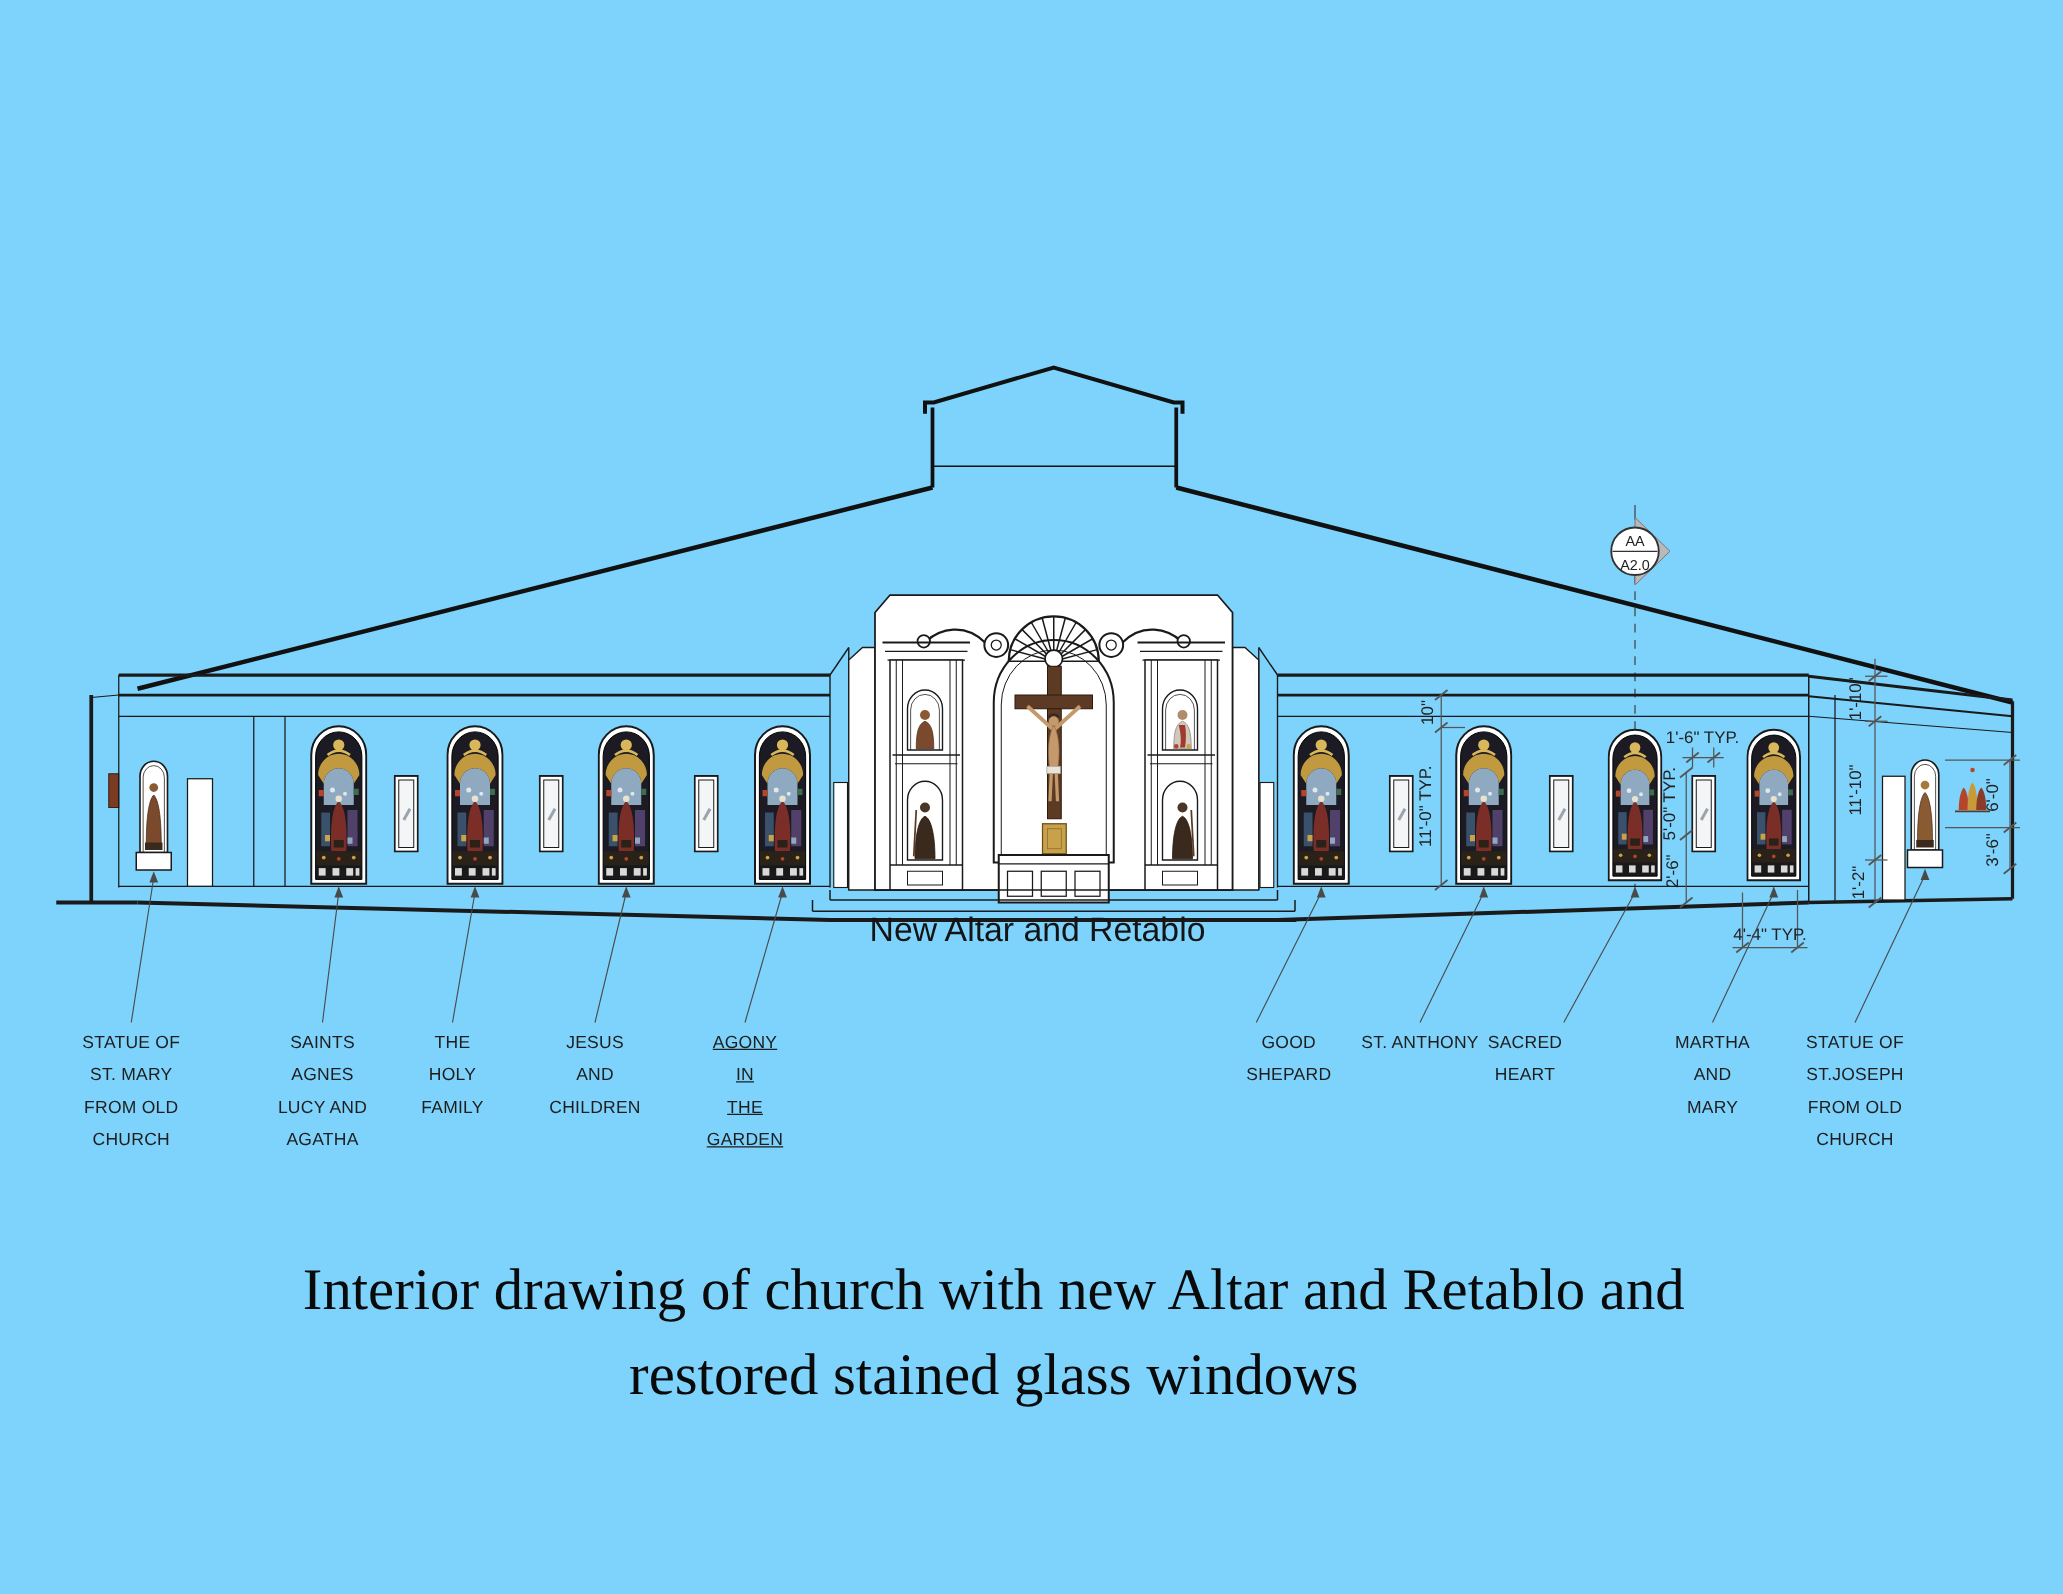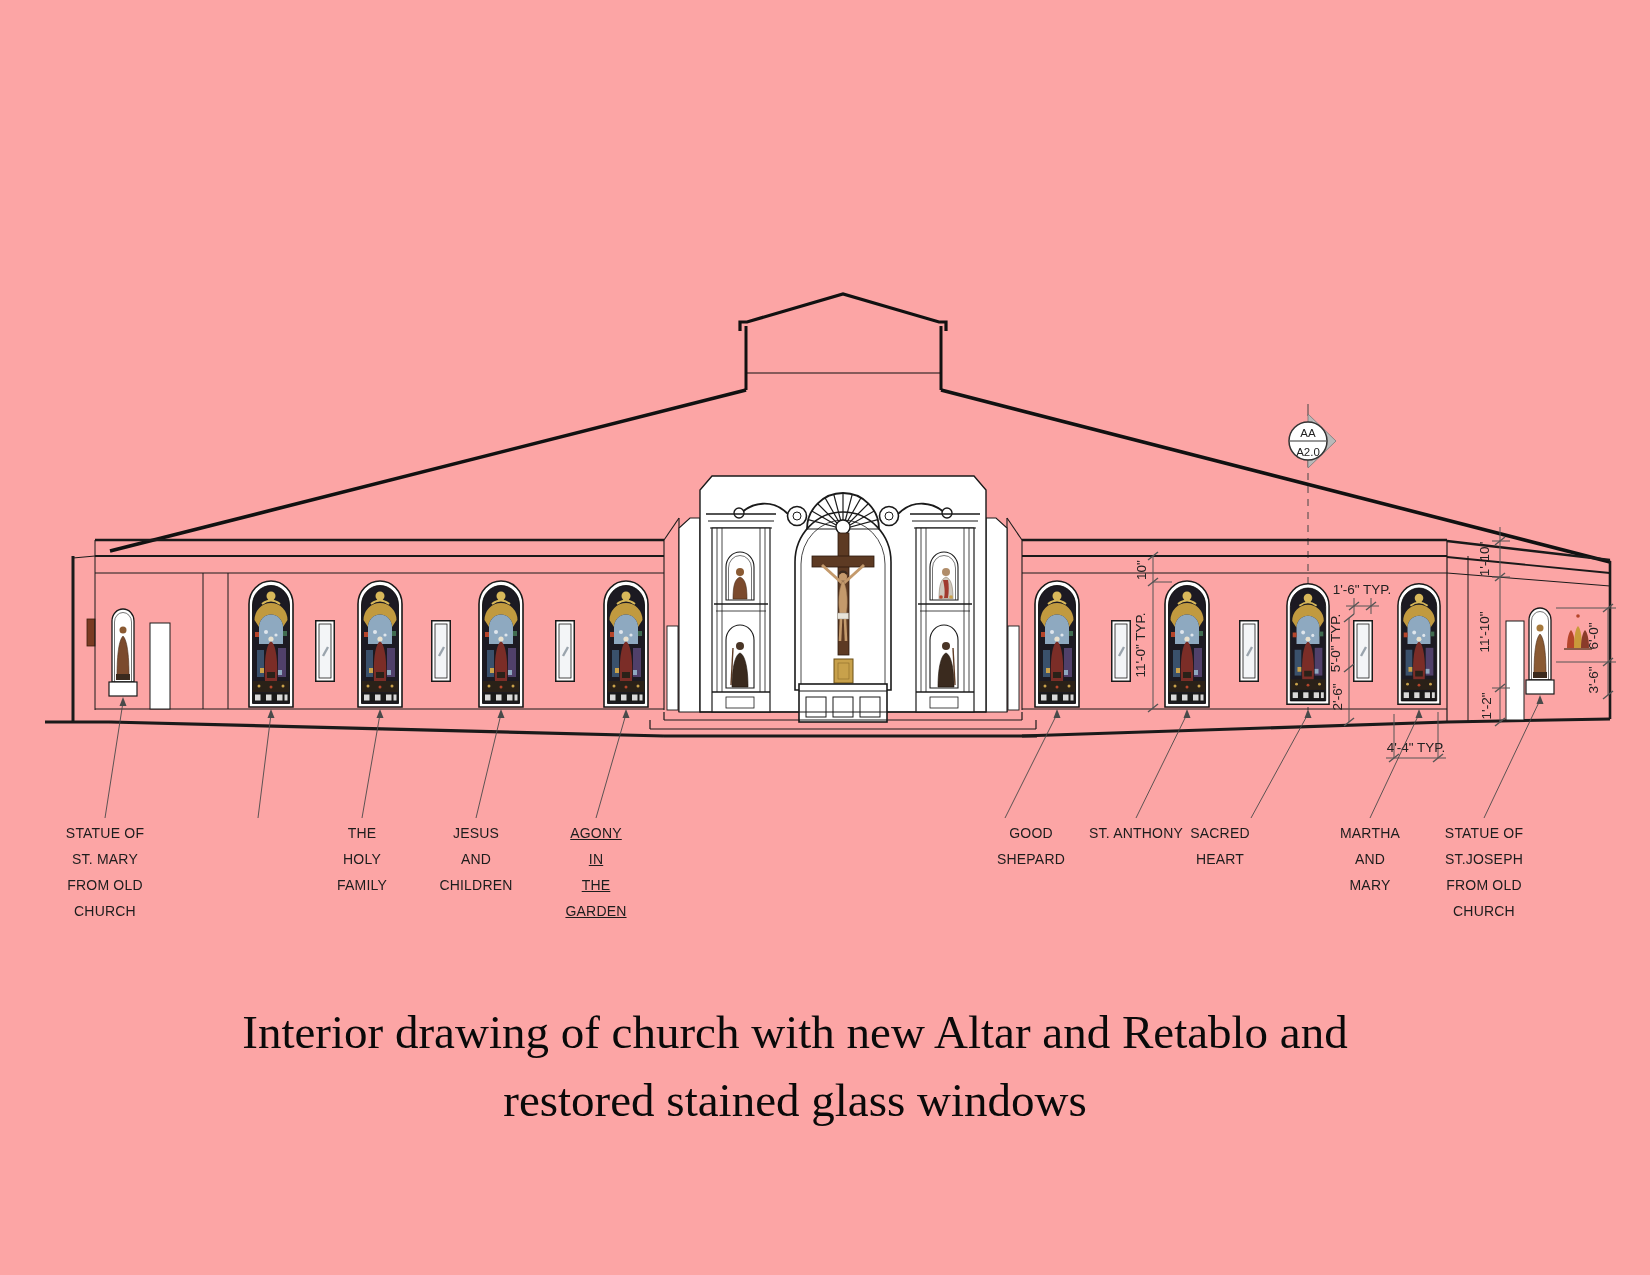--- a/index.html
+++ b/index.html
@@ -1,16 +1,16 @@
 <!DOCTYPE html>
 <html><head>
 <meta charset="utf-8">
 <style>
   html,body{margin:0;padding:0;background:#ffffff;}
-  .page{position:relative;width:1650px;height:1275px;background:#fca5a5;overflow:hidden;
+  .page{position:relative;width:1650px;height:1275px;background:#7dd3fc;overflow:hidden;
         font-family:"Liberation Sans",sans-serif;}
   svg text{font-family:"Liberation Sans",sans-serif;}
   .wlabel{position:absolute;top:820px;width:160px;text-align:center;
           font-size:14px;line-height:26px;color:#1d1d1d;white-space:pre-line;letter-spacing:0.2px;}
   .altar-caption{position:absolute;left:655px;top:729px;width:350px;text-align:center;
           font-size:27px;color:#141414;}
   .main-caption{position:absolute;left:0;top:998px;width:1590px;text-align:center;
           font-family:"Liberation Serif",serif;font-weight:normal;font-size:47px;line-height:68px;
           color:#0a0a0a;white-space:pre-line;}
 </style>
@@ -385,20 +385,24 @@
     <line x1="1540" y1="700" x2="1484" y2="818"></line>
         <polygon points="1536.5,704 1543.5,704 1540,695" stroke="none"></polygon>
   </g>
 </svg>
 
 
 <div class="wlabel" style="left:25px;">STATUE OF
 ST. MARY
 FROM OLD
 CHURCH</div>
+<div class="wlabel" style="left:178px;">SAINTS
+AGNES
+LUCY AND
+AGATHA</div>
 <div class="wlabel" style="left:282px;">THE
 HOLY
 FAMILY</div>
 <div class="wlabel" style="left:396px;">JESUS
 AND
 CHILDREN</div>
 <div class="wlabel" style="left:516px;text-decoration:underline;">AGONY
 IN
 THE
 GARDEN</div>
@@ -408,17 +412,18 @@
 <div class="wlabel" style="left:1140px;">SACRED
 HEART</div>
 <div class="wlabel" style="left:1290px;">MARTHA
 AND
 MARY</div>
 <div class="wlabel" style="left:1404px;">STATUE OF
 ST.JOSEPH
 FROM OLD
 CHURCH</div>
 
+<div class="altar-caption">New Altar and Retablo</div>
 
 <div class="main-caption">Interior drawing of church with new Altar and Retablo and
 restored stained glass windows</div>
 
 </div>
 
 </body></html>

